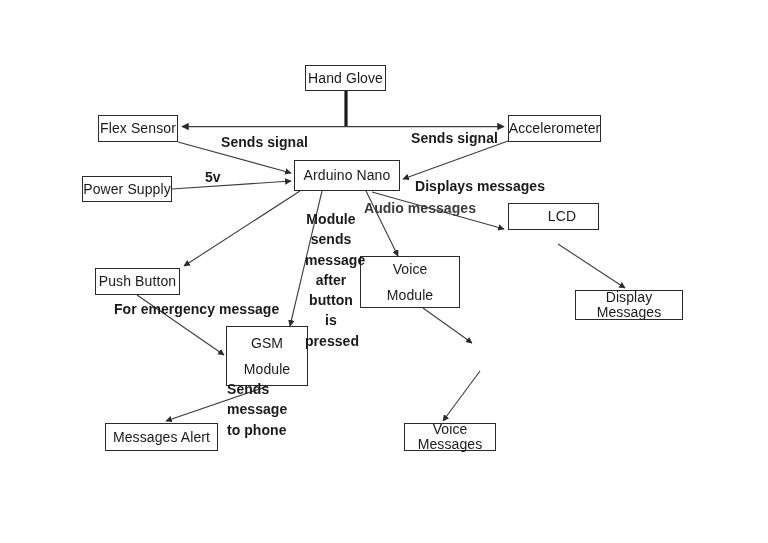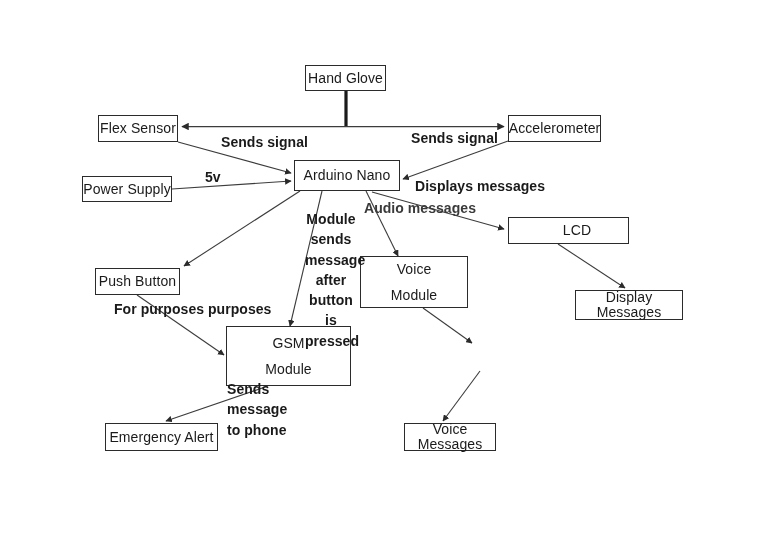--- a/index.html
+++ b/index.html
@@ -121,60 +121,60 @@
   </div>
 
   <div class="node" style="left:82px; top:176px; width:90px; height:26px;">
     <span>Power Supply</span>
   </div>
 
   <div class="node" style="left:294px; top:160px; width:106px; height:31px;">
     <span>Arduino Nano</span>
   </div>
 
-  <div class="node" style="left:508px; top:217px; width:121px; height:27px;padding-left:17px;">
+  <div class="node" style="left:508px; top:203px; width:91px; height:27px;padding-left:17px;">
     <span>LCD</span>
   </div>
 
   <div class="node" style="left:95px; top:268px; width:85px; height:27px;">
     <span>Push Button</span>
   </div>
 
-  <div class="node" style="left:360px; top:256px; width:108px; height:52px;">
+  <div class="node" style="left:360px; top:256px; width:100px; height:52px;">
     <span>Voice</span>
     <span class="line2">Module</span>
   </div>
 
   <div class="node" style="left:575px; top:290px; width:108px; height:30px;">
     <span>Display Messages</span>
   </div>
 
-  <div class="node" style="left:226px; top:326px; width:125px; height:60px;">
+  <div class="node" style="left:226px; top:326px; width:82px; height:60px;">
     <span>GSM</span>
     <span class="line2">Module</span>
   </div>
 
 
   <div class="node" style="left:105px; top:423px; width:113px; height:28px;">
-    <span>Emergency Alert</span>
+    <span>Messages Alert</span>
   </div>
 
   <div class="node" style="left:404px; top:423px; width:92px; height:28px;">
     <span>Voice Messages</span>
   </div>
 
   <div class="edge-label" style="left:221px; top:132px;">Sends signal</div>
 
   <div class="edge-label" style="left:411px; top:128px;">Sends signal</div>
 
   <div class="edge-label" style="left:205px; top:167px;">5v</div>
 
   <div class="edge-label" style="left:415px; top:176px;">Displays messages</div>
 
   <div class="edge-label faded" style="left:364px; top:198px;">Audio messages</div>
 
   <div class="edge-label stacked" style="left:261px; top:209px;margin-left:44px;">Module sends message after button is pressed</div>
 
-  <div class="edge-label" style="left:114px; top:299px;">For purposes purposes</div>
+  <div class="edge-label" style="left:114px; top:299px;">For emergency message</div>
 
   <div class="edge-label stacked" style="left:227px; top:379px; width:62px; text-align:left;">Sends message to phone</div>
 
 </div>
 
 </body></html>

